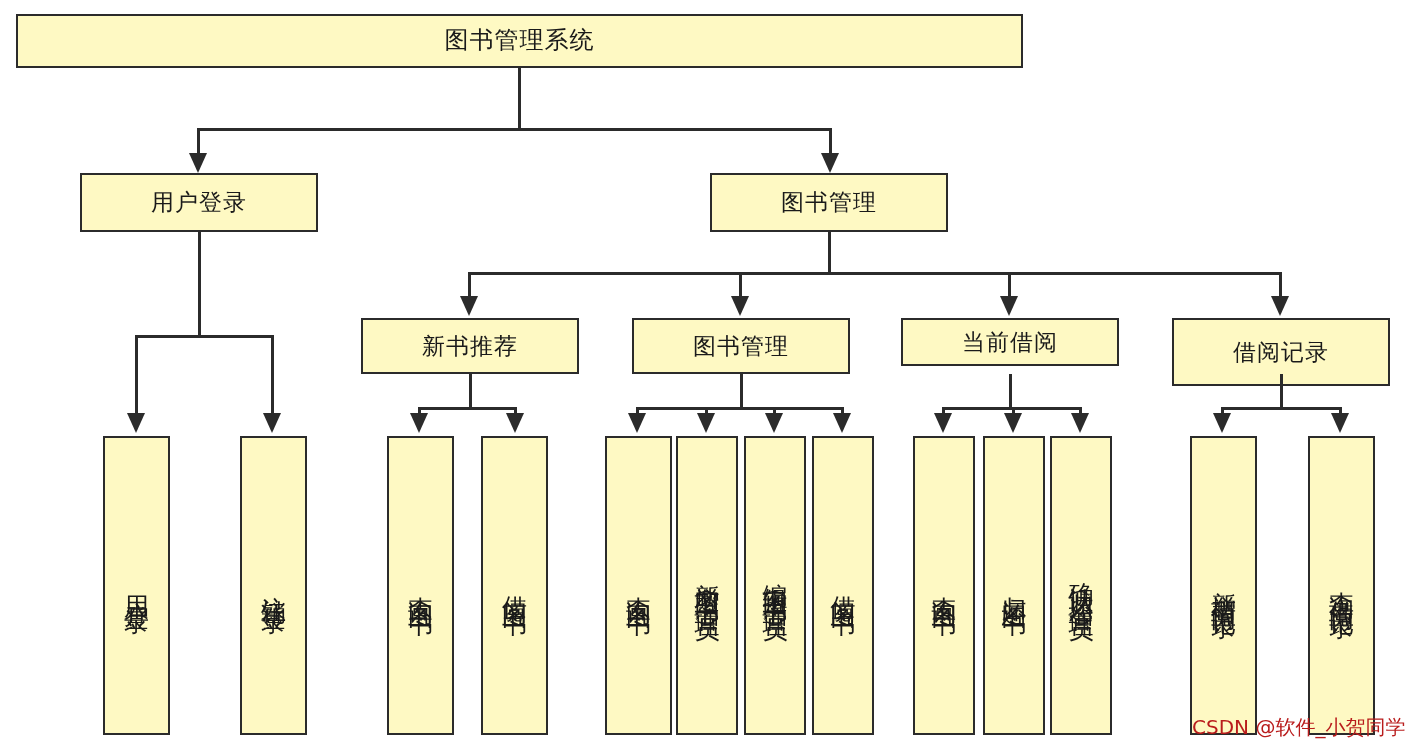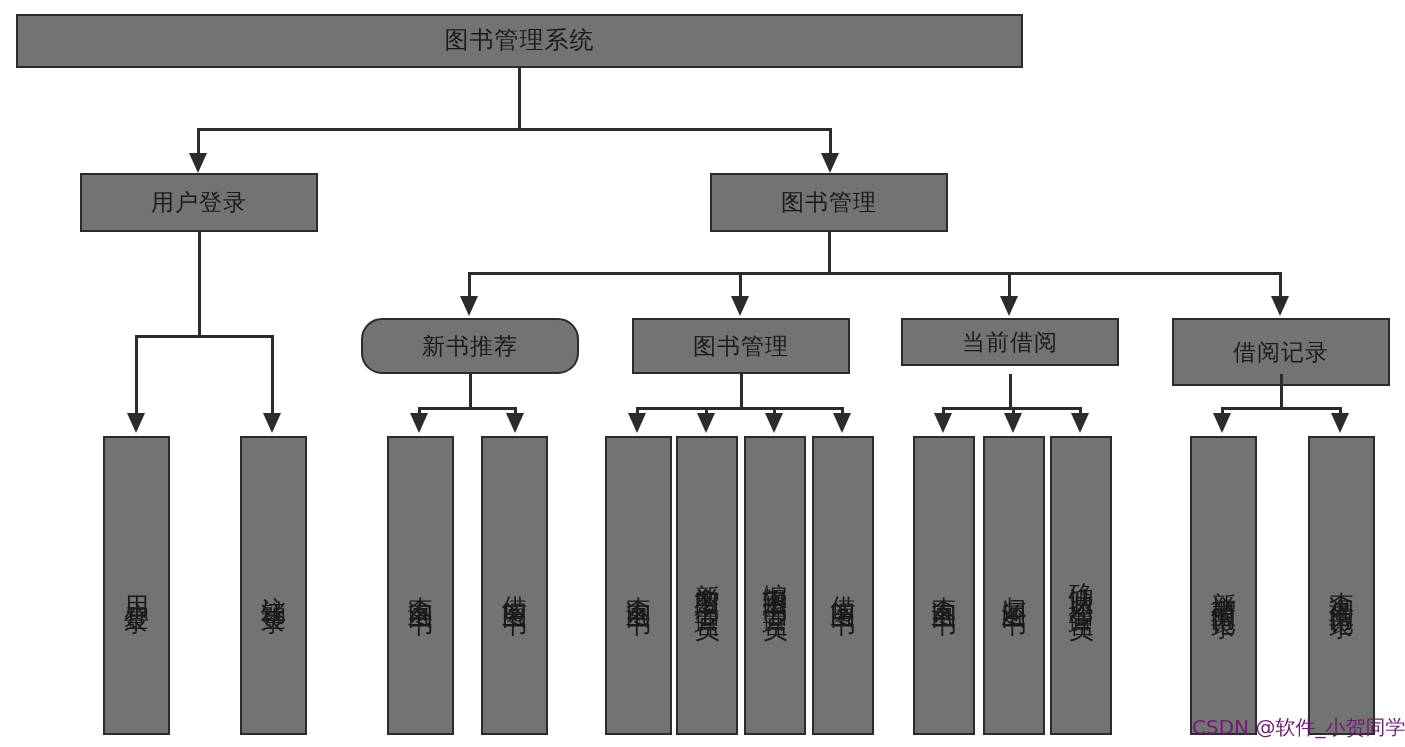--- a/index.html
+++ b/index.html
@@ -16,21 +16,21 @@
     width: 1405px;
     height: 747px;
     background: #ffffff;
     overflow: hidden;
   }
   
   .node {
     position: absolute;
     box-sizing: border-box;
     border: 2px solid #2b2b2b;
-    background: #737373;
+    background: #fef9c3;
     display: flex;
     align-items: center;
     justify-content: center;
     color: #1a1a1a;
   }
   .node .label {
     text-align: center;
     line-height: 1.15;
     white-space: nowrap;
   }
@@ -71,21 +71,21 @@
     position: absolute;
     width: 0;
     height: 0;
     border-left: 9px solid transparent;
     border-right: 9px solid transparent;
     border-top: 20px solid #2b2b2b;
   }
   
   #watermark {
     position: absolute;
-    color: #701a75;
+    color: #b91c1c;
     font-size: 20px;
     white-space: nowrap;
     user-select: none;
   }
 </style>
 </head>
 <body>
 
 <div id="canvas">
 
@@ -119,21 +119,21 @@
   <div class="hline" style="left:468px; top:272px; width:814px;"></div>
   <div class="vline" style="left:468px; top:272px; height:26px;"></div>
   <div class="arrow" style="left:460px; top:296px;"></div>
   <div class="vline" style="left:739px; top:272px; height:26px;"></div>
   <div class="arrow" style="left:731px; top:296px;"></div>
   <div class="vline" style="left:1008px; top:272px; height:26px;"></div>
   <div class="arrow" style="left:1000px; top:296px;"></div>
   <div class="vline" style="left:1279px; top:272px; height:26px;"></div>
   <div class="arrow" style="left:1271px; top:296px;"></div>
 
-  <div class="node horiz" style="left:361px; top:318px; width:218px; height:56px;border-radius:21px;">
+  <div class="node horiz" style="left:361px; top:318px; width:218px; height:56px;">
     <span class="label">新书推荐</span>
   </div>
 
   <div class="node horiz" style="left:632px; top:318px; width:218px; height:56px;">
     <span class="label">图书管理</span>
   </div>
 
   <div class="node horiz" style="left:901px; top:318px; width:218px; height:48px;">
     <span class="label">当前借阅</span>
   </div>

